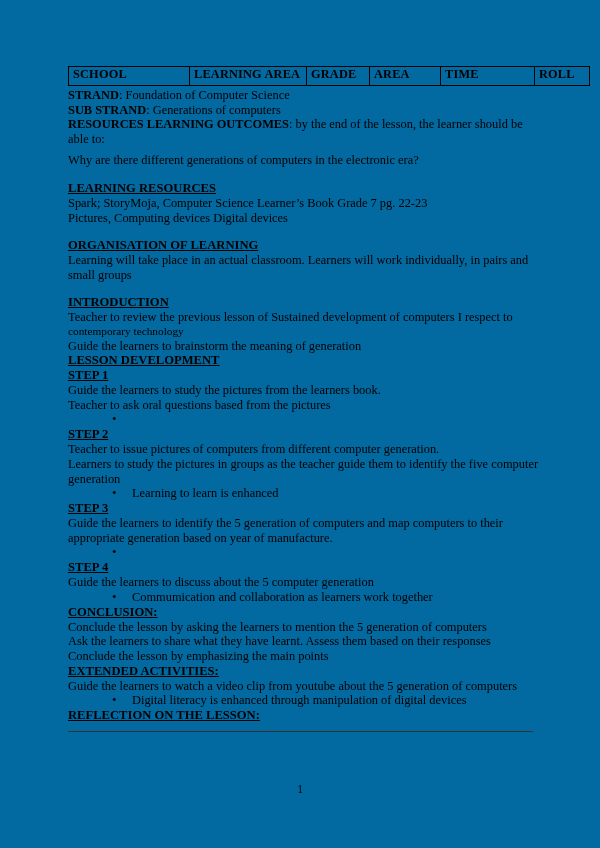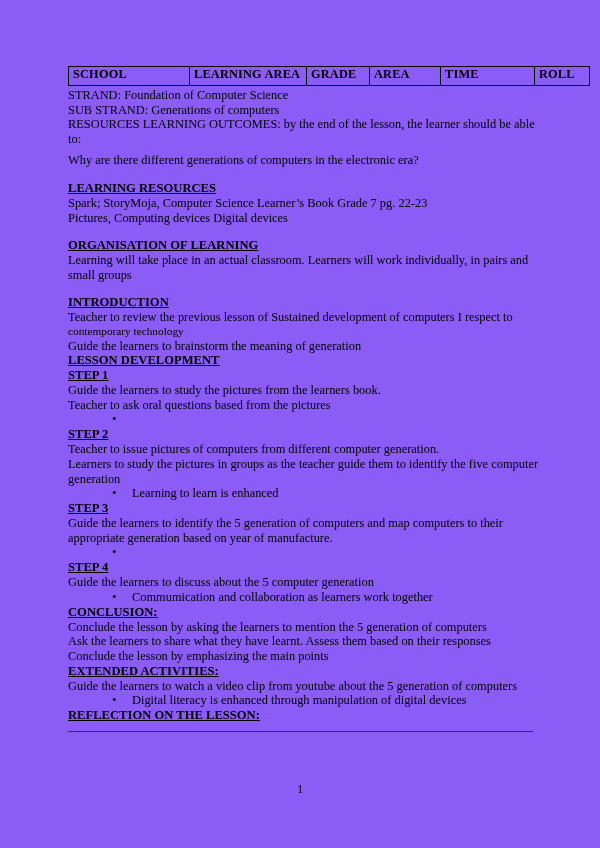--- a/index.html
+++ b/index.html
@@ -14,21 +14,21 @@
     font-family: "Liberation Serif", "DejaVu Serif", serif;
     color: #000000;
     -webkit-font-smoothing: antialiased;
   }
   .page {
     position: relative;
     width: 600px;
     height: 848px;
     box-sizing: border-box;
     padding: 66px 62px 0 68px;
-    background: #8b5cf6;
+    background: #0369a1;
   }
 
   
   table.meta {
     border-collapse: collapse;
     width: 467px;
     table-layout: fixed;
     margin: 0 0 2px 0;
   }
   table.meta td {
@@ -59,21 +59,21 @@
     font-size: 12.4px;
     line-height: 14.6px;
     margin: 0;
     white-space: pre-wrap;
   }
   .line.small {
     font-size: 11.3px;
     line-height: 13.6px;
   }
   .lbl {
-    font-weight: normal;
+    font-weight: bold;
   }
   .hd {
     font-weight: bold;
     text-decoration: underline;
     font-size: 12.6px;
     line-height: 15px;
     margin: 0;
     display: block;
   }
   .gap {

